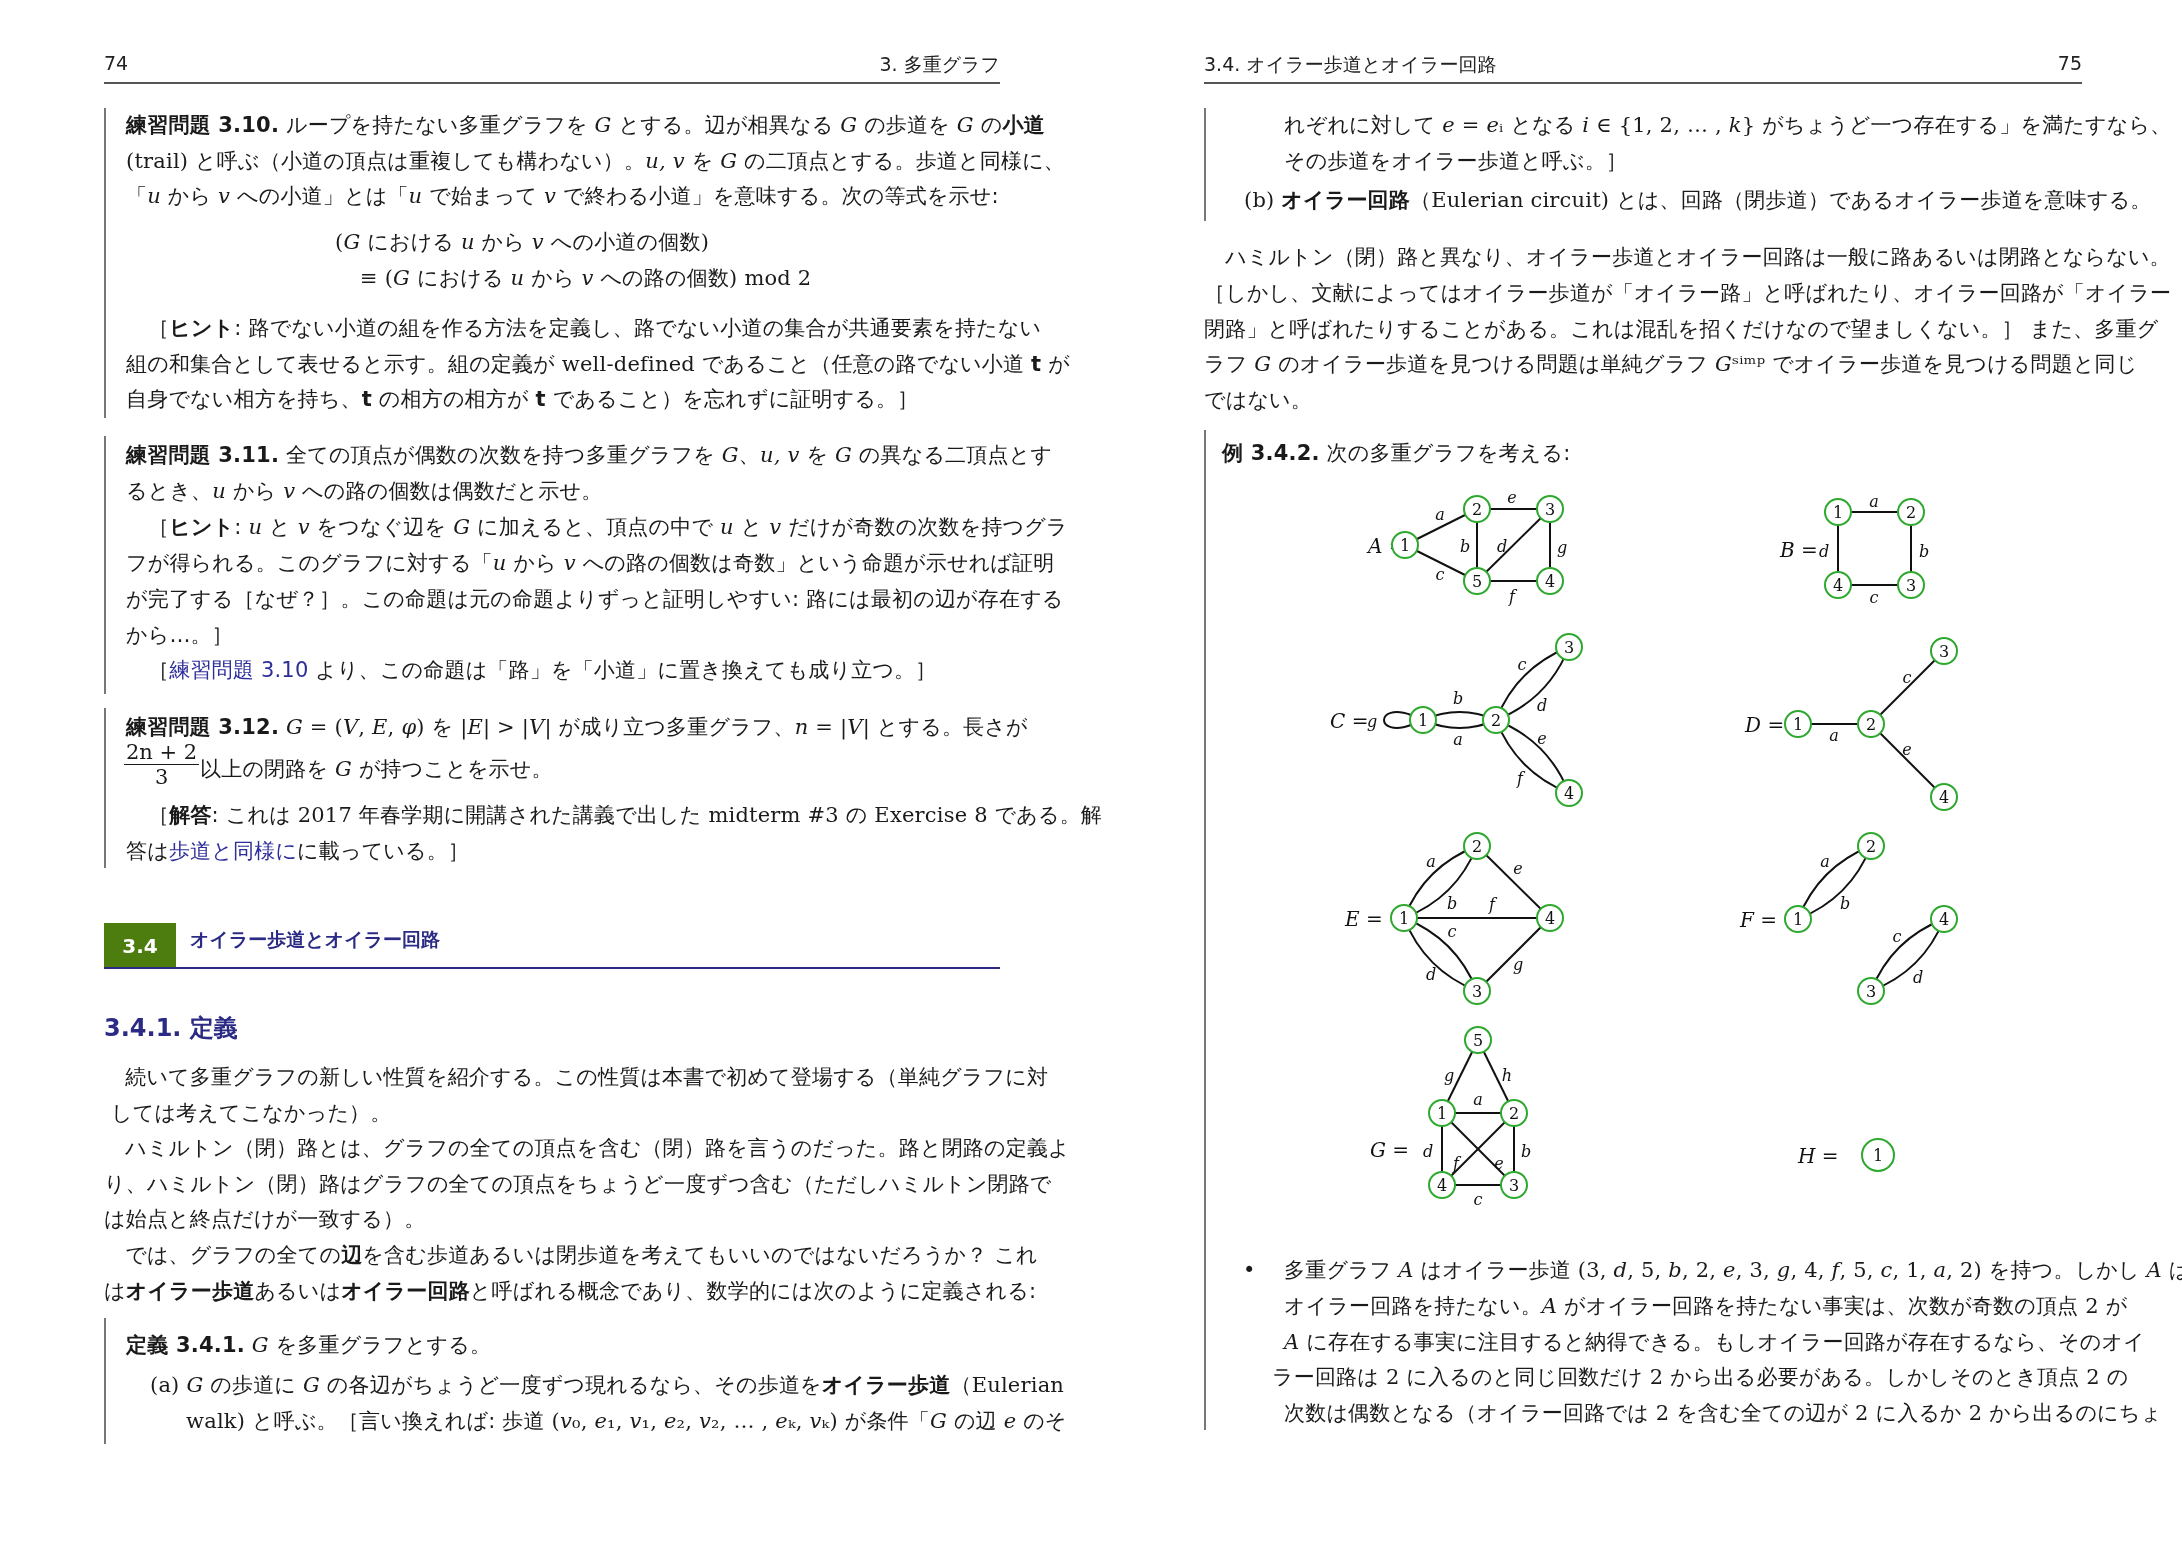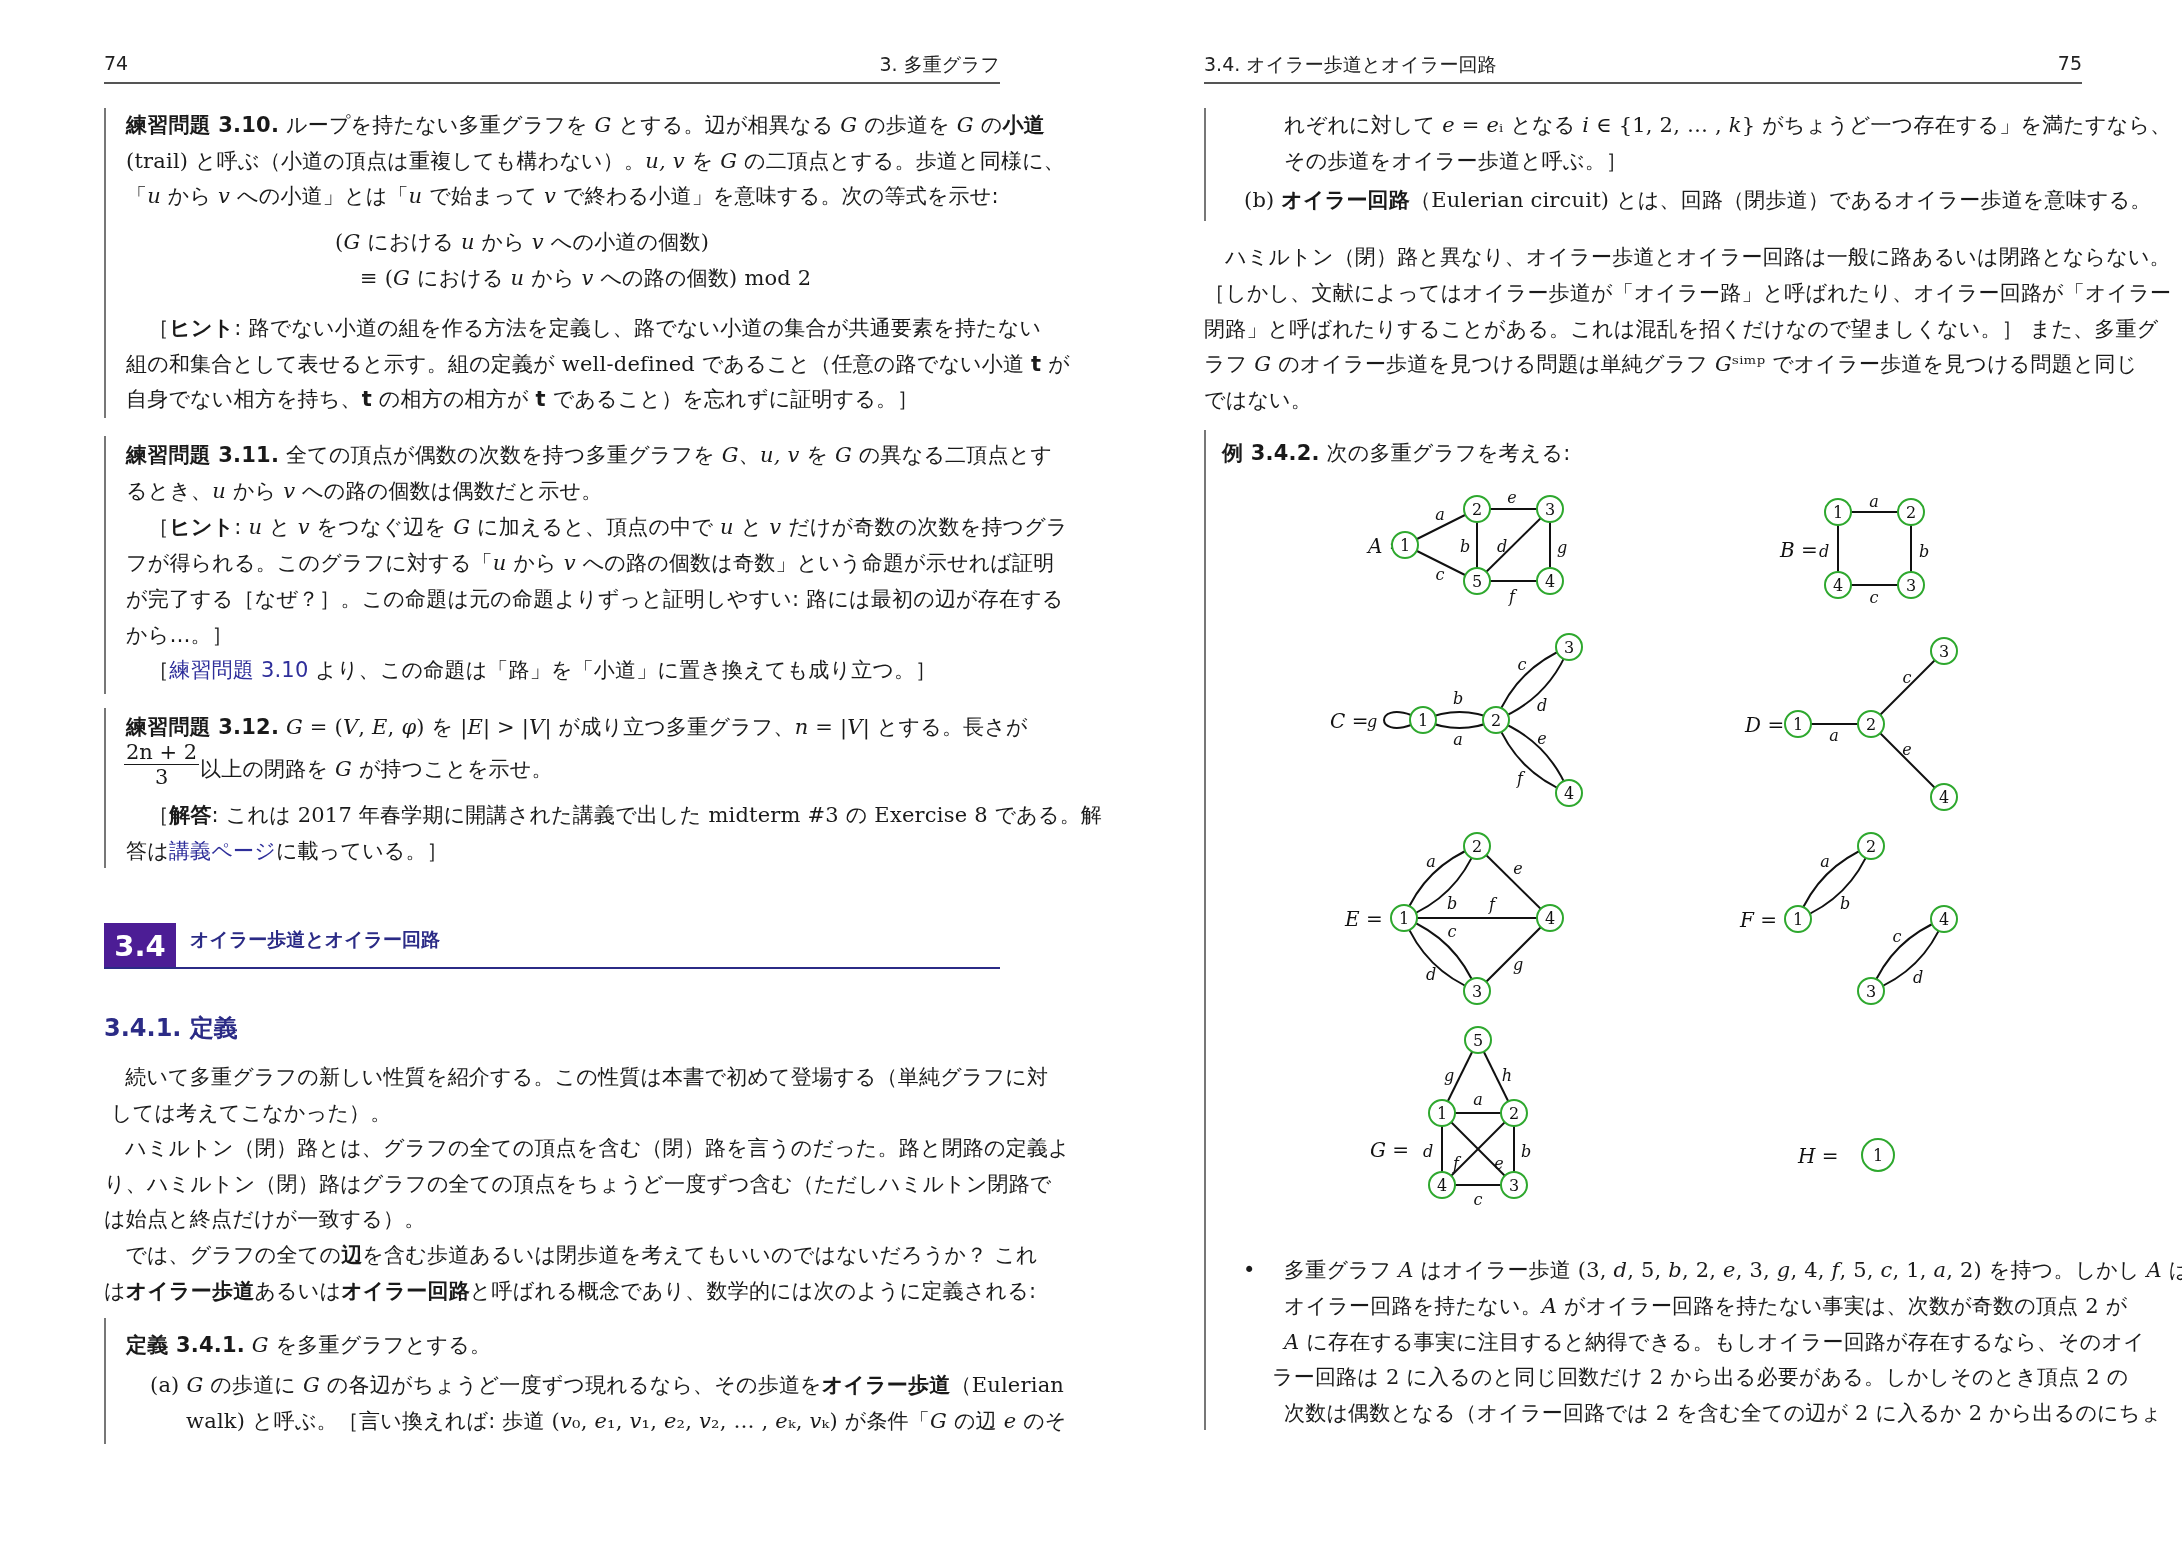--- a/index.html
+++ b/index.html
@@ -9,21 +9,21 @@
   .page-left { left:0; width:1091px; }
   .page-right { left:1091px; width:1091px; }
   .running-head { position:absolute; top:52px; font-size:19px; color:#222; }
   .head-rule { position:absolute; top:82px; height:2px; background:#555; }
   .line { position:absolute; white-space:nowrap; font-size:21px; line-height:30px; letter-spacing:0.2px; }
   .m { font-family:"DejaVu Serif", serif; font-style:italic; }
   .r { font-family:"DejaVu Serif", serif; }
   .b { font-weight:bold; }
   .lnk { color:#2e2e9a; }
   .bar { position:absolute; width:2px; background:#777; }
-  .sec-box { position:absolute; background:#4c1d95; color:#fff; font-weight:bold; font-size:29px;
+  .sec-box { position:absolute; background:#4d7c0f; color:#fff; font-weight:bold; font-size:20px;
              display:flex; align-items:center; justify-content:center; }
   .sec-title { position:absolute; color:#2b2b86; font-weight:bold; font-size:19px; }
   .sec-rule { position:absolute; height:2px; background:#2b2b86; }
   .subsec { position:absolute; color:#2b2b86; font-weight:bold; font-size:24px; }
   svg.graphs { position:absolute; left:0; top:0; width:2182px; height:1543px; pointer-events:none; }
   svg text { font-family:"DejaVu Serif", serif; }
   .frac { position:absolute; display:flex; flex-direction:column; align-items:center;
           font-family:"DejaVu Serif", serif; font-size:21px; line-height:24px; }
   .frac .num { border-bottom:1.5px solid #1a1a1a; padding:0 2px; }
 </style>
@@ -56,21 +56,21 @@
       <div class="line" style="top: 584px; left: 126px;"><span>が完了する［なぜ？］。この命題は元の命題よりずっと証明しやすい: 路には最初の辺が存在する</span></div>
       <div class="line" style="top: 620px; left: 126px;"><span>から…。］</span></div>
       <div class="line" style="top: 655px; left: 148px;"><span>［</span><span class="lnk">練習問題 3.10</span><span> より、この命題は「路」を「小道」に置き換えても成り立つ。］</span></div>
     </div>
 
   <div class="bar" style="left:104px; top:708px; height:160px;"></div>
   <div>
       <div class="line" style="top: 712px; left: 126px;"><span class="b">練習問題 3.12.</span><span>  </span><span class="m">G</span><span class="r"> = (</span><span class="m">V</span><span class="r">, </span><span class="m">E</span><span class="r">, </span><span class="m">φ</span><span class="r">)</span><span> を </span><span class="r">|</span><span class="m">E</span><span class="r">| &gt; |</span><span class="m">V</span><span class="r">|</span><span> が成り立つ多重グラフ、</span><span class="m">n</span><span class="r"> = |</span><span class="m">V</span><span class="r">|</span><span> とする。長さが</span></div>
       <div class="line" style="top: 754px; left: 200px;"><span>以上の閉路を </span><span class="m">G</span><span> が持つことを示せ。</span></div>
       <div class="line" style="top: 800px; left: 148px;"><span>［</span><span class="b">解答</span><span>: これは </span><span class="r">2017</span><span> 年春学期に開講された講義で出した </span><span class="r">midterm #3</span><span> の </span><span class="r">Exercise 8</span><span> である。解</span></div>
-      <div class="line" style="top: 836px; left: 126px;"><span>答は</span><span class="lnk">講義ページ</span><span>に載っている。］</span></div>
+      <div class="line" style="top: 836px; left: 126px;"><span>答は</span><span class="lnk">歩道と同様に</span><span>に載っている。］</span></div>
     </div>
   <div class="frac" style="left:124px; top:740px;">
     <span class="num">2n + 2</span>
     <span>3</span>
   </div>
 
   <div class="sec-box" style="left:104px; top:923px; width:72px; height:46px;">3.4</div>
   <div class="sec-title" style="left:190px; top:927px;">オイラー歩道とオイラー回路</div>
   <div class="sec-rule" style="left:104px; top:967px; width:896px;"></div>
 

